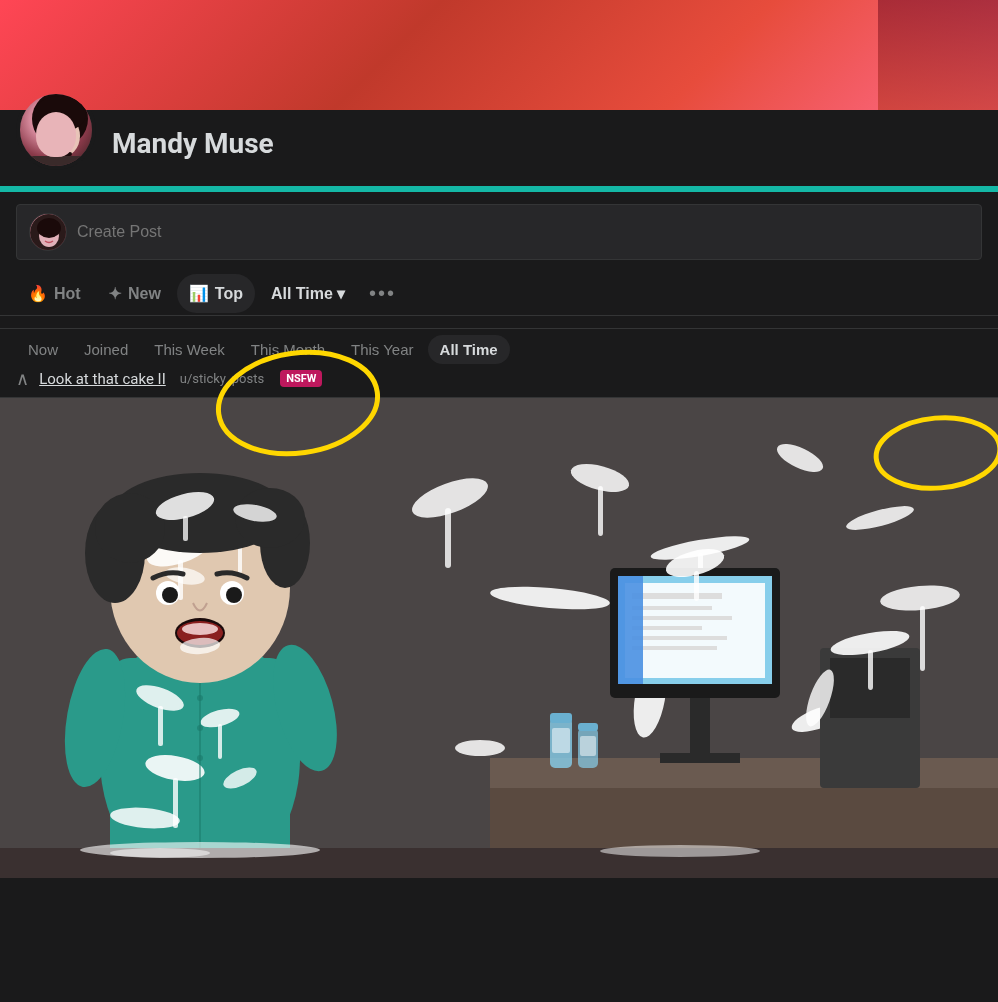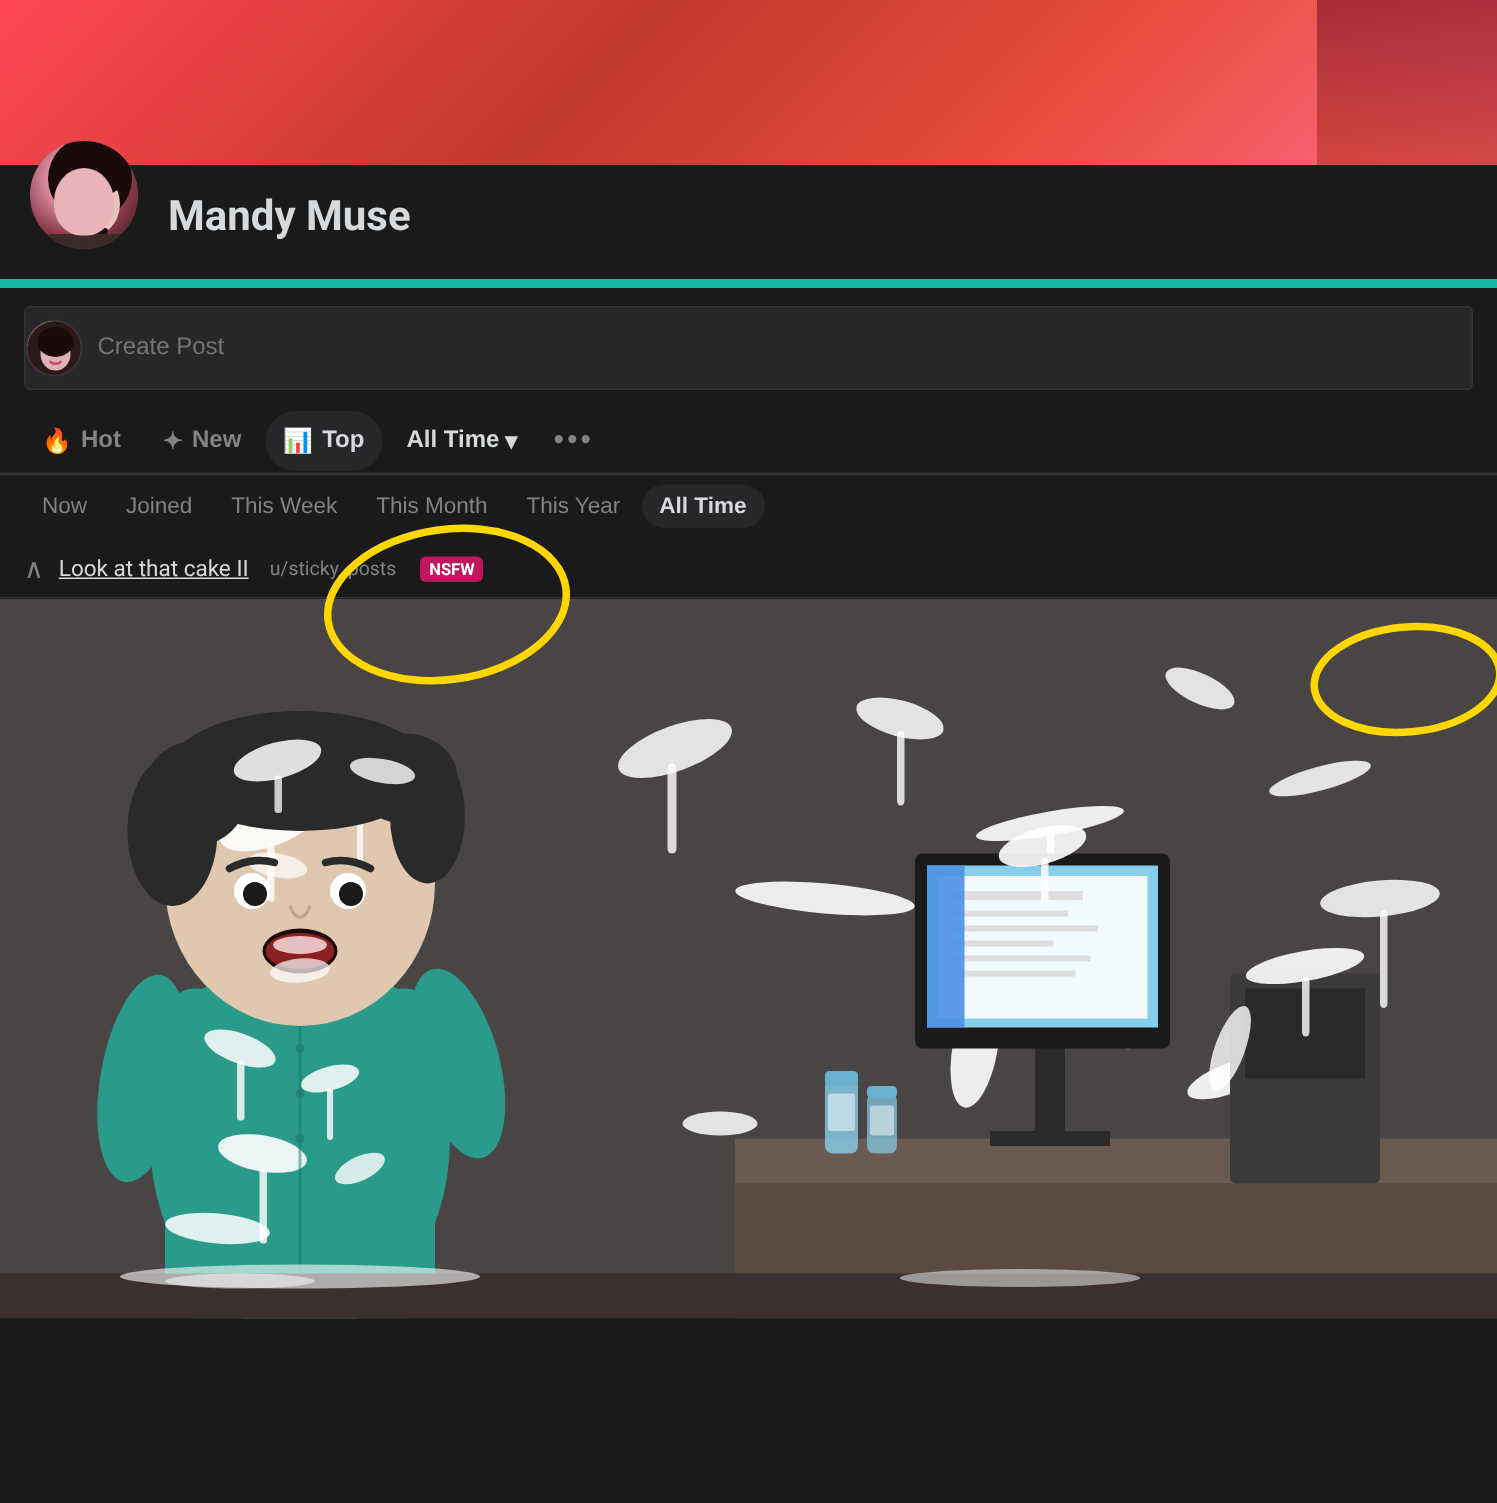--- a/index.html
+++ b/index.html
@@ -129,21 +129,21 @@
 
     
     .create-post-bar {
       background: #272729;
       border: 1px solid #343536;
       margin: 12px 16px;
       border-radius: 4px;
       display: flex;
       align-items: center;
       gap: 10px;
-      padding: 8px 0;
+      padding: 8px 12px;
     }
 
     .create-post-avatar {
       width: 38px;
       height: 38px;
       border-radius: 50%;
       overflow: hidden;
       border: 1px solid #343536;
       flex-shrink: 0;
     }
@@ -214,21 +214,21 @@
       padding: 10px 8px;
       border-radius: 20px;
       font-size: 20px;
       cursor: pointer;
       letter-spacing: 2px;
     }
 
     
     .time-dropdown {
       position: absolute;
-      top: 44px;
+      top: 56px;
       left: 0;
       right: 0;
       background: #1a1a1b;
       border-top: 1px solid #343536;
       display: flex;
       align-items: center;
       gap: 2px;
       padding: 6px 16px;
       z-index: 10;
     }

